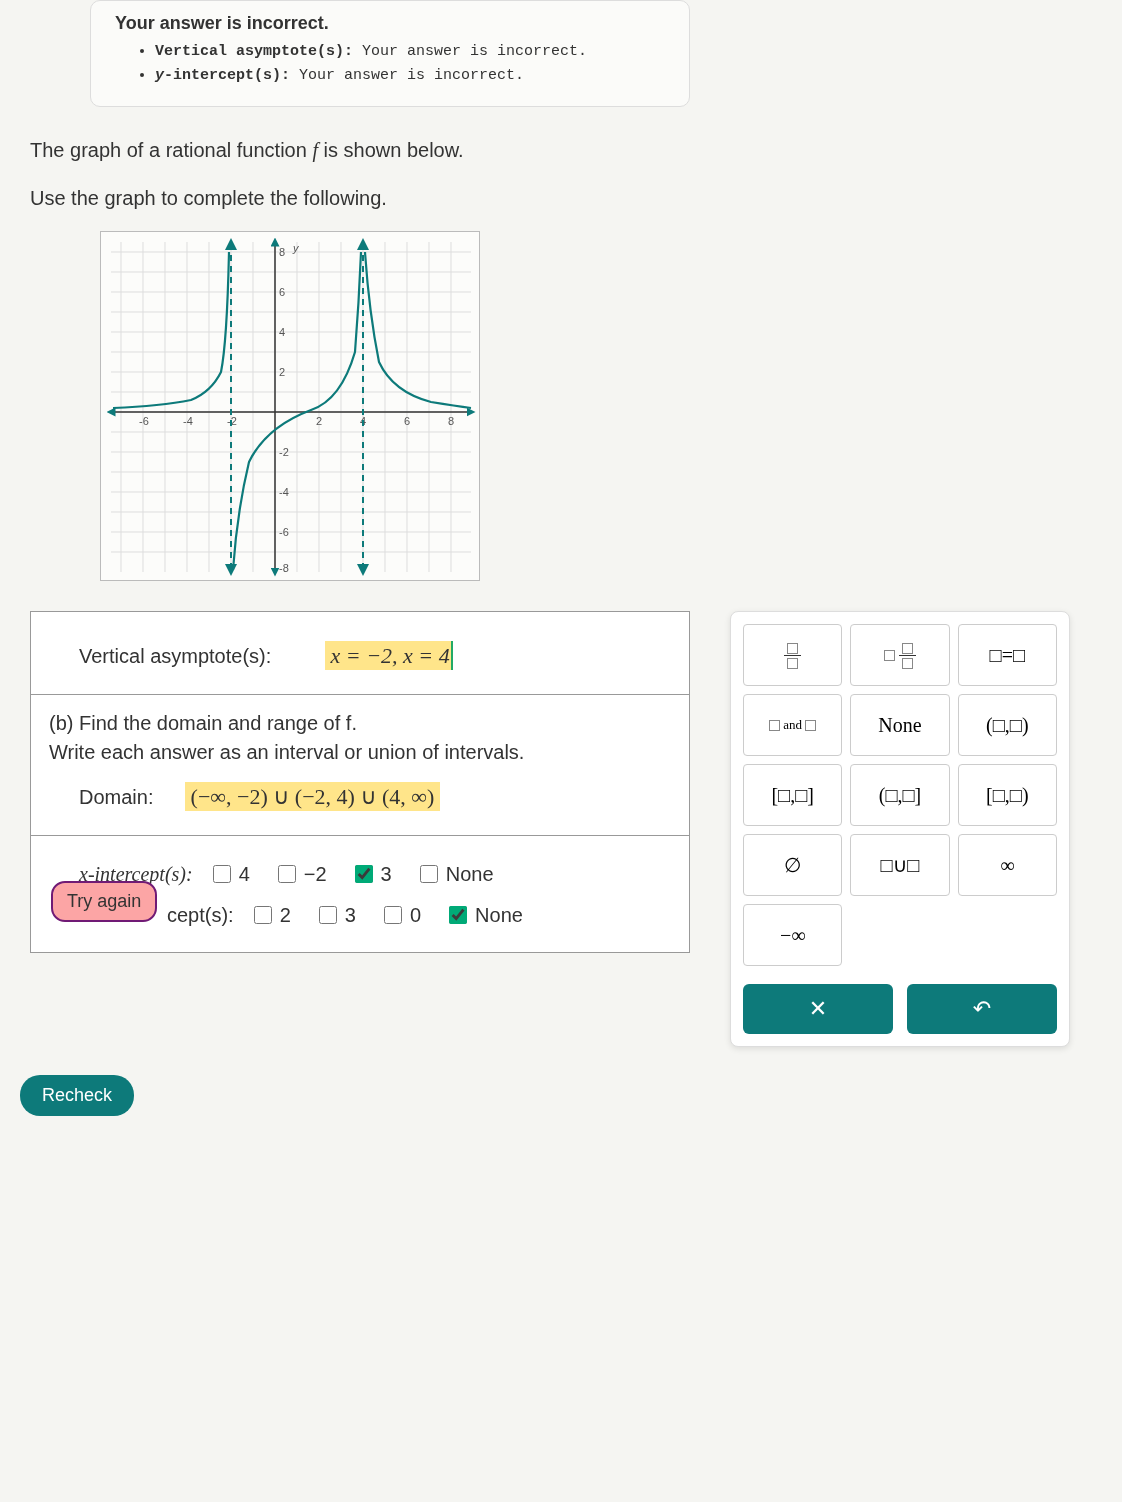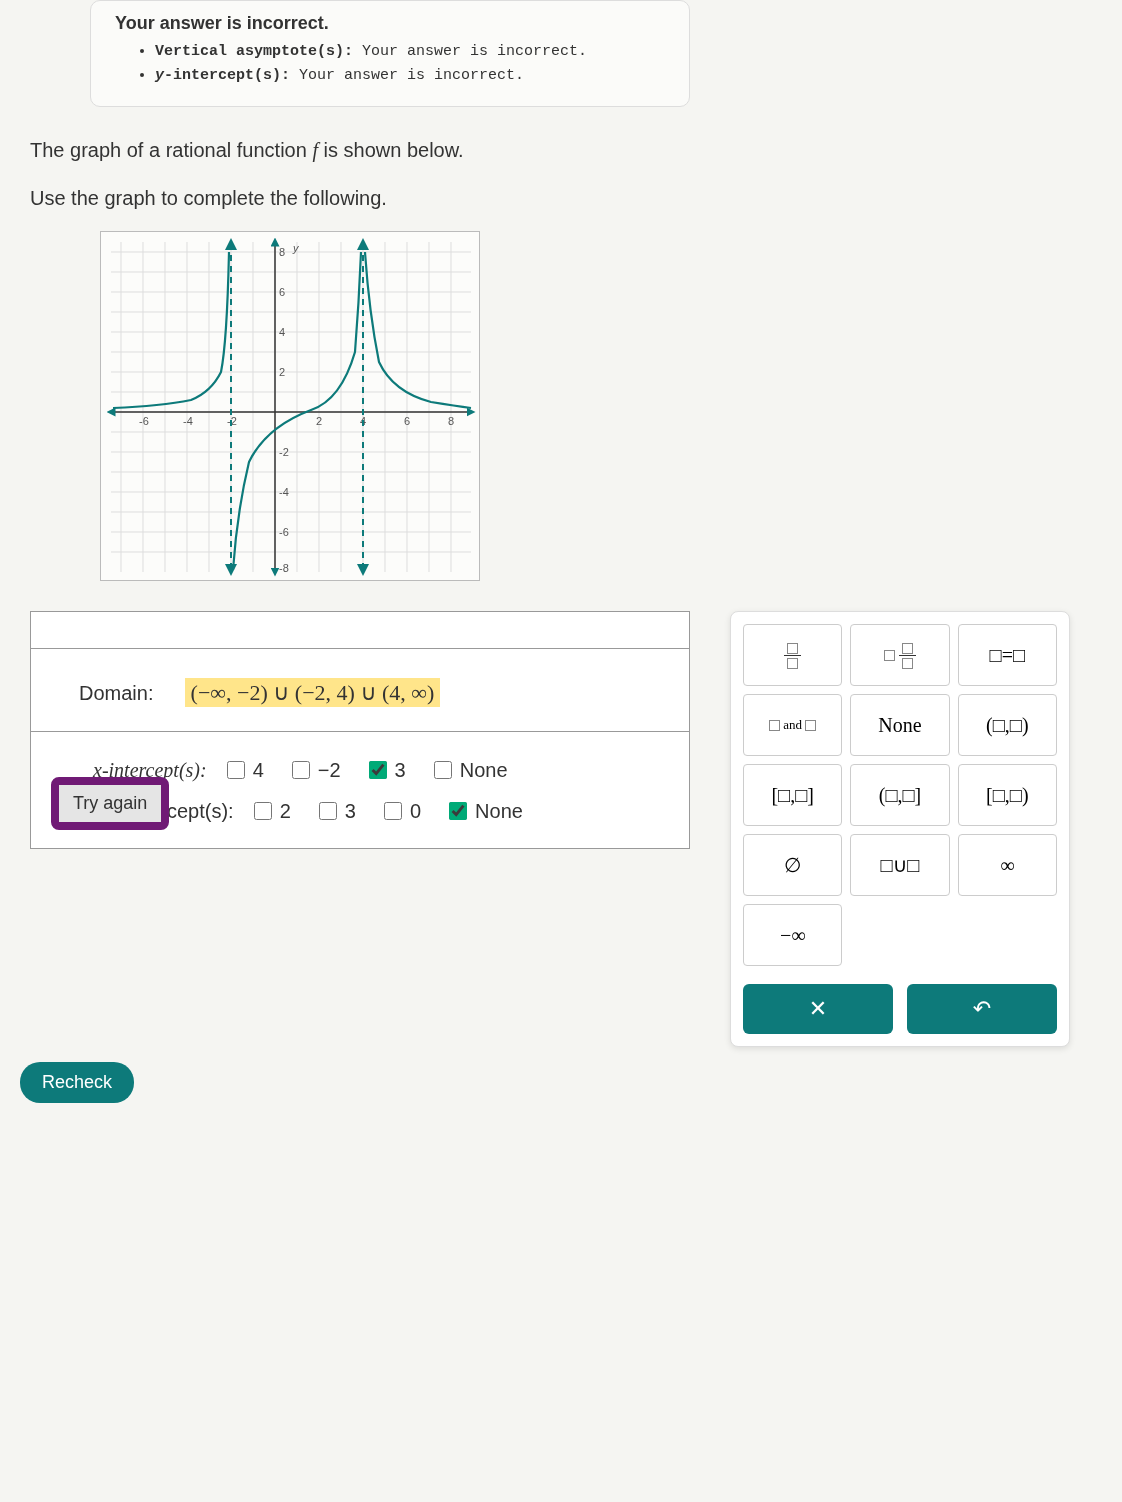--- a/index.html
+++ b/index.html
@@ -27,31 +27,31 @@
   .graph-box { width: 380px; height: 350px; border:1px solid #bbb; margin: 0 0 30px 70px; background:#fcfcfa;}
   .main-row { display:flex; align-items:flex-start; gap: 40px; }
   .answer-box { border:1px solid #999; background:#fff; width: 660px; }
   .part { border-bottom:1px solid #999; padding: 14px 18px 22px 18px; font-size:20px; line-height:1.45;}
   .part:last-child { border-bottom:none; }
   .sub-indent { margin-left: 30px; margin-top: 14px; }
   .hlabel { display:inline-block; min-width: 240px; }
   .hl { background: #ffe58a; padding: 2px 6px; font-family:'Times New Roman',serif; font-size:22px;}
   .math { font-family:'Times New Roman',serif; font-style: italic; font-size:22px;}
   .cursor { border-right: 2px solid #2a6; padding-right:1px;}
-  .cb-row { margin-left: 44px; margin-top:10px; font-size:20px; }
+  .cb-row { margin-left: 30px; margin-top:10px; font-size:20px; }
   .cb { display:inline-flex; align-items:center; margin-right: 28px; gap:8px;}
   .cb input { width:18px; height:18px; accent-color:#0a7;}
   .try-again {
     position:absolute; left:20px; margin-top:-8px;
-    border:8px solid #701a75; border-radius:8px; background:#e5e5e5;
+    border:2px solid #701a75; border-radius:14px; background:#fca5a5;
     padding: 8px 14px; font-size:18px; color:#333; cursor:pointer;
   }
   .recheck {
     background:#0d7a7a; color:#fff; border:none; border-radius:20px;
-    padding:10px 22px; font-size:18px; margin-top:15px; margin-left:-10px; cursor:pointer;
+    padding:10px 22px; font-size:18px; margin-top:28px; margin-left:-10px; cursor:pointer;
   }
   .keypad {
     background:#fff; border:1px solid #ddd; border-radius:8px; padding:12px;
     width: 340px; box-shadow:0 2px 6px rgba(0,0,0,.1);
   }
   .kp-grid { display:grid; grid-template-columns: repeat(3, 1fr); gap:8px; }
   .kp-btn {
     border:1px solid #ccc; border-radius:4px; background:#fff;
     height:62px; display:flex; align-items:center; justify-content:center;
     font-size:20px; font-family:'Times New Roman', serif; cursor:pointer;
@@ -167,23 +167,29 @@
       <path d="M132,338 Q136,280 148,230 Q165,195 210,178 Q240,168 254,120 Q258,70 260,20"></path>
       <path d="M264,20 Q268,80 278,130 Q292,160 330,170 Q355,174 370,176"></path>
     </g>
   </svg>
 </div>
 
 
 <div class="main-row">
   <div class="answer-box">
     <div class="part">
+      <div class="sub-indent">
+        <span class="hlabel">Vertical asymptote(s):</span>
+        <span class="hl cursor"><span class="math">x = −2, x = 4</span></span>
+      </div>
     </div>
 
     <div class="part">
+      <div style="white-space:pre-line;">(b) Find the domain and range of f.
+Write each answer as an interval or union of intervals.</div>
       <div class="sub-indent">
         <span style="display:inline-block;min-width:100px;">Domain:</span>
         <span class="hl"><span>(−∞, −2) ∪ (−2, 4) ∪ (4, ∞)</span></span>
       </div>
     </div>
 
     <div class="part partc-wrap">
       <div class="cb-row" style="display:flex; align-items:center;">
         <span style="font-style:italic; font-family:'Times New Roman';">x-intercept(s):</span>
         <span style="width:20px;"></span>

